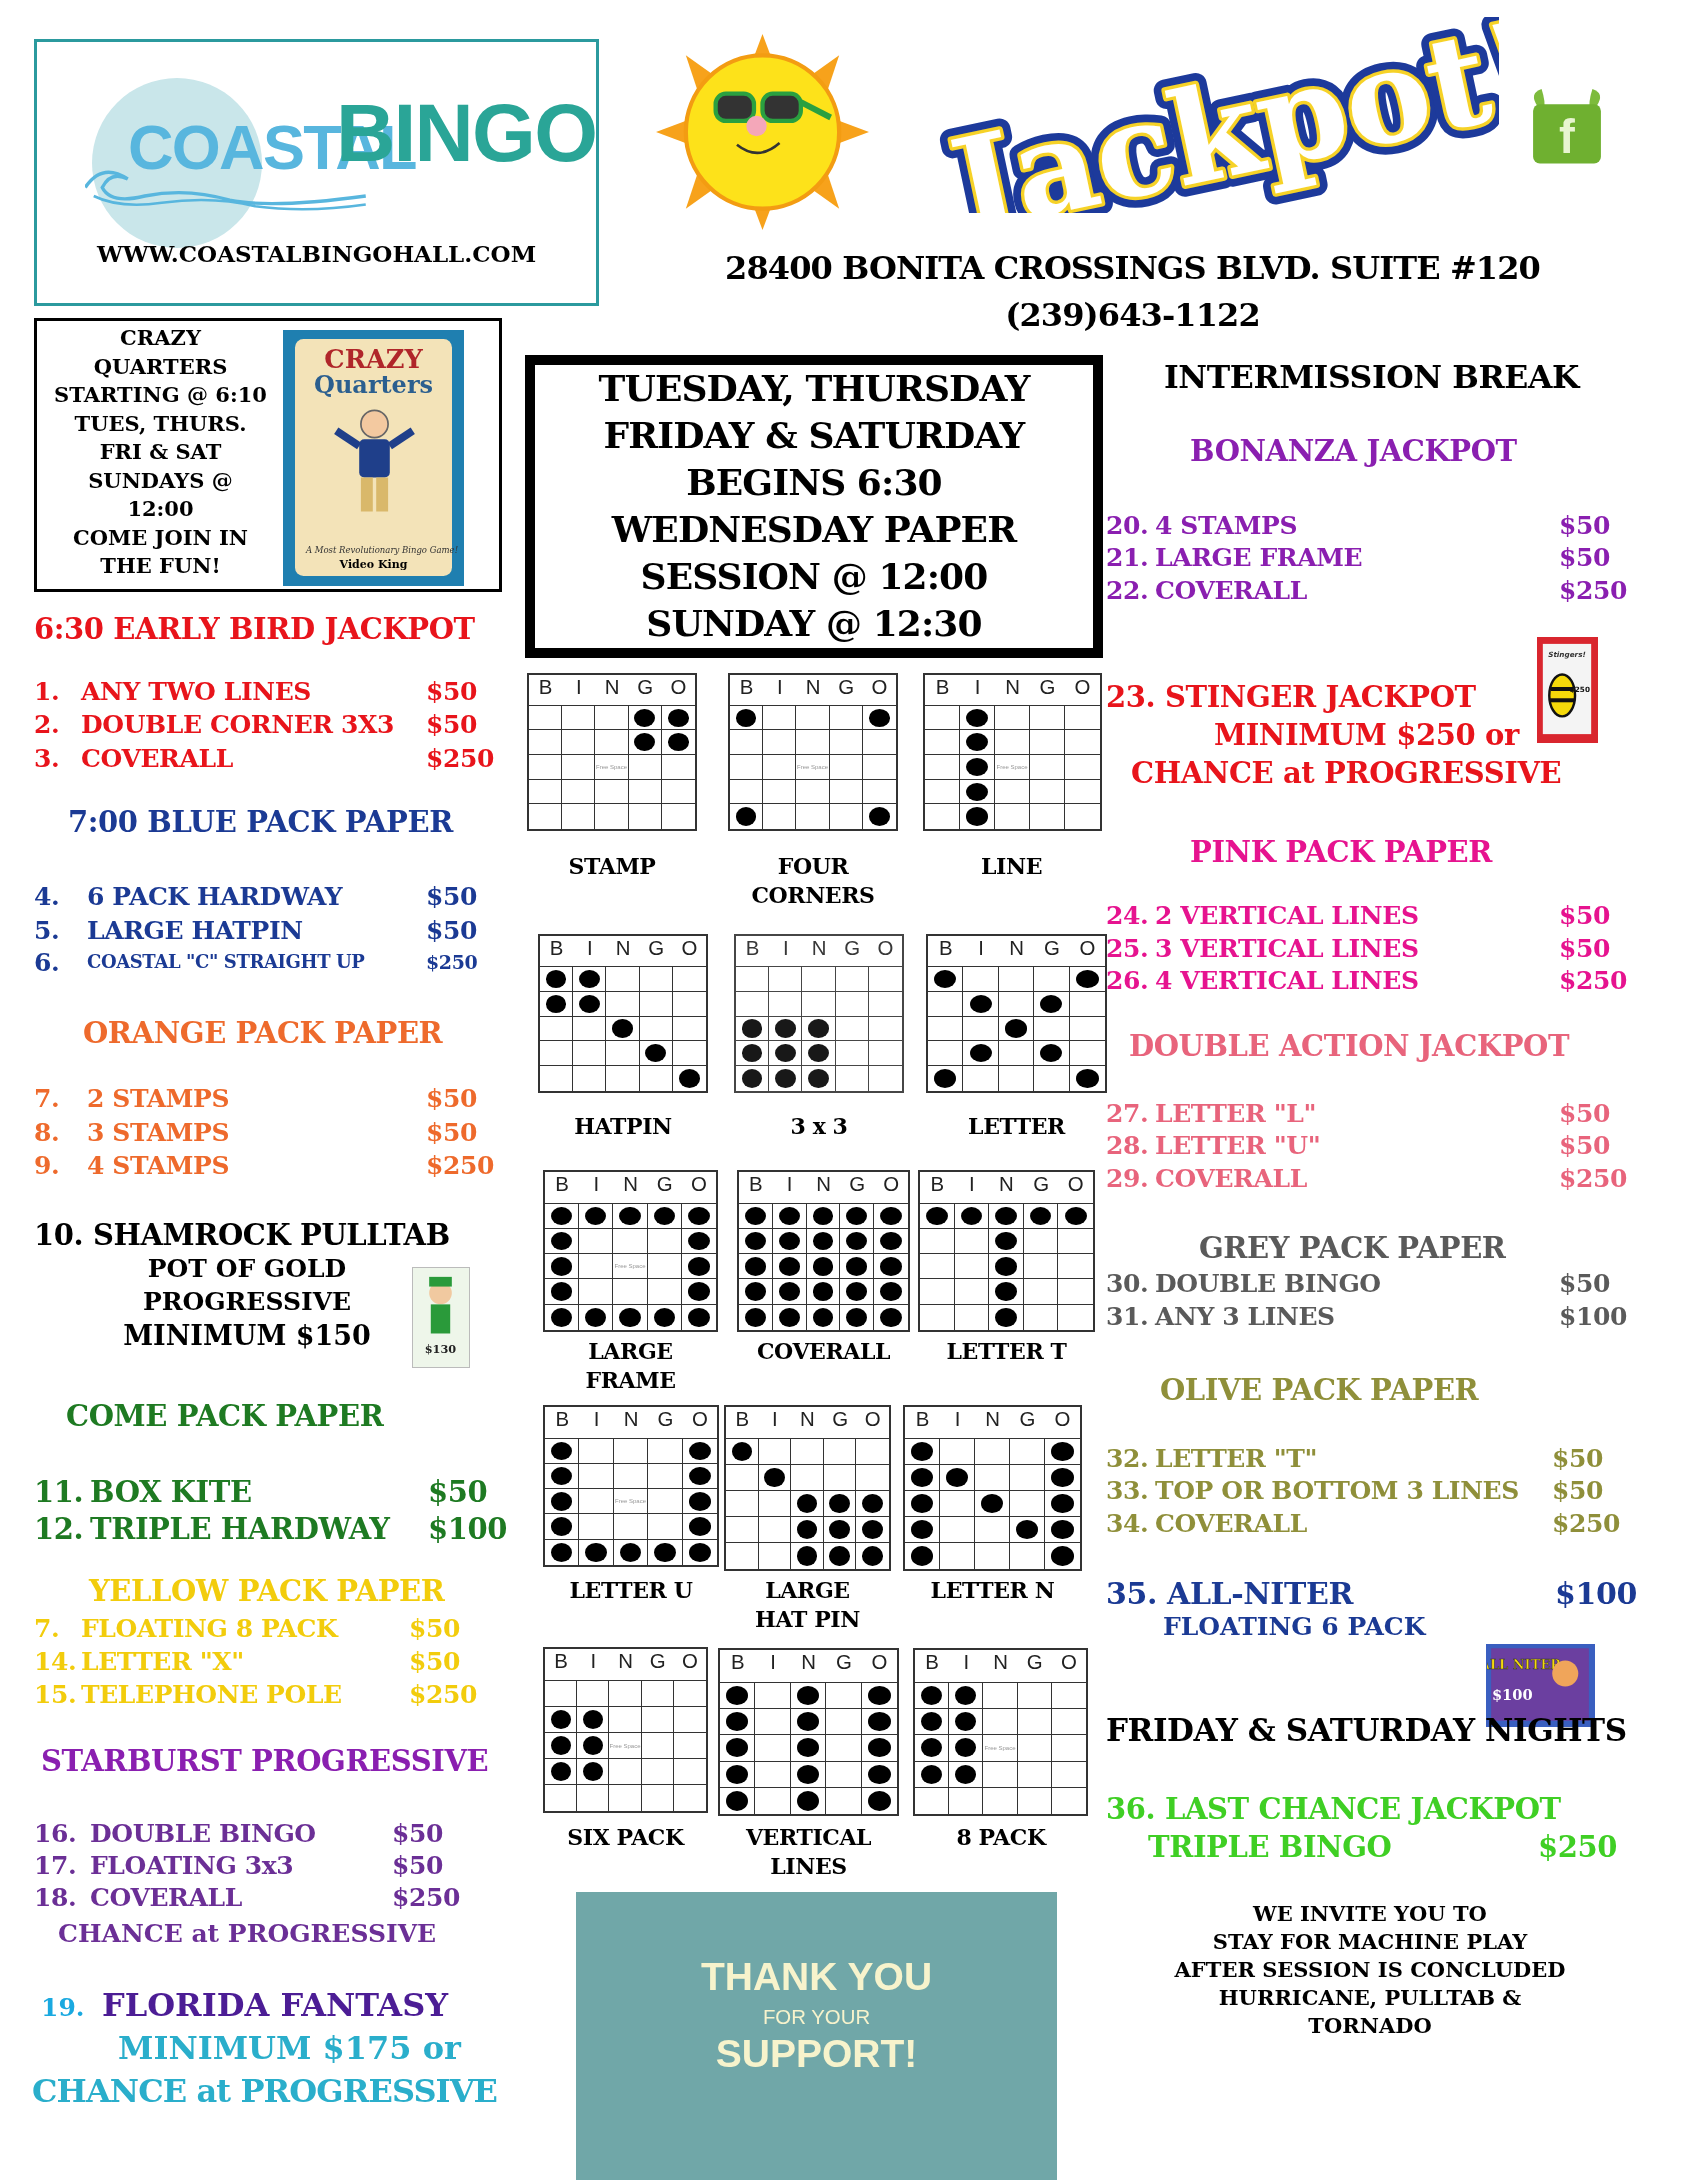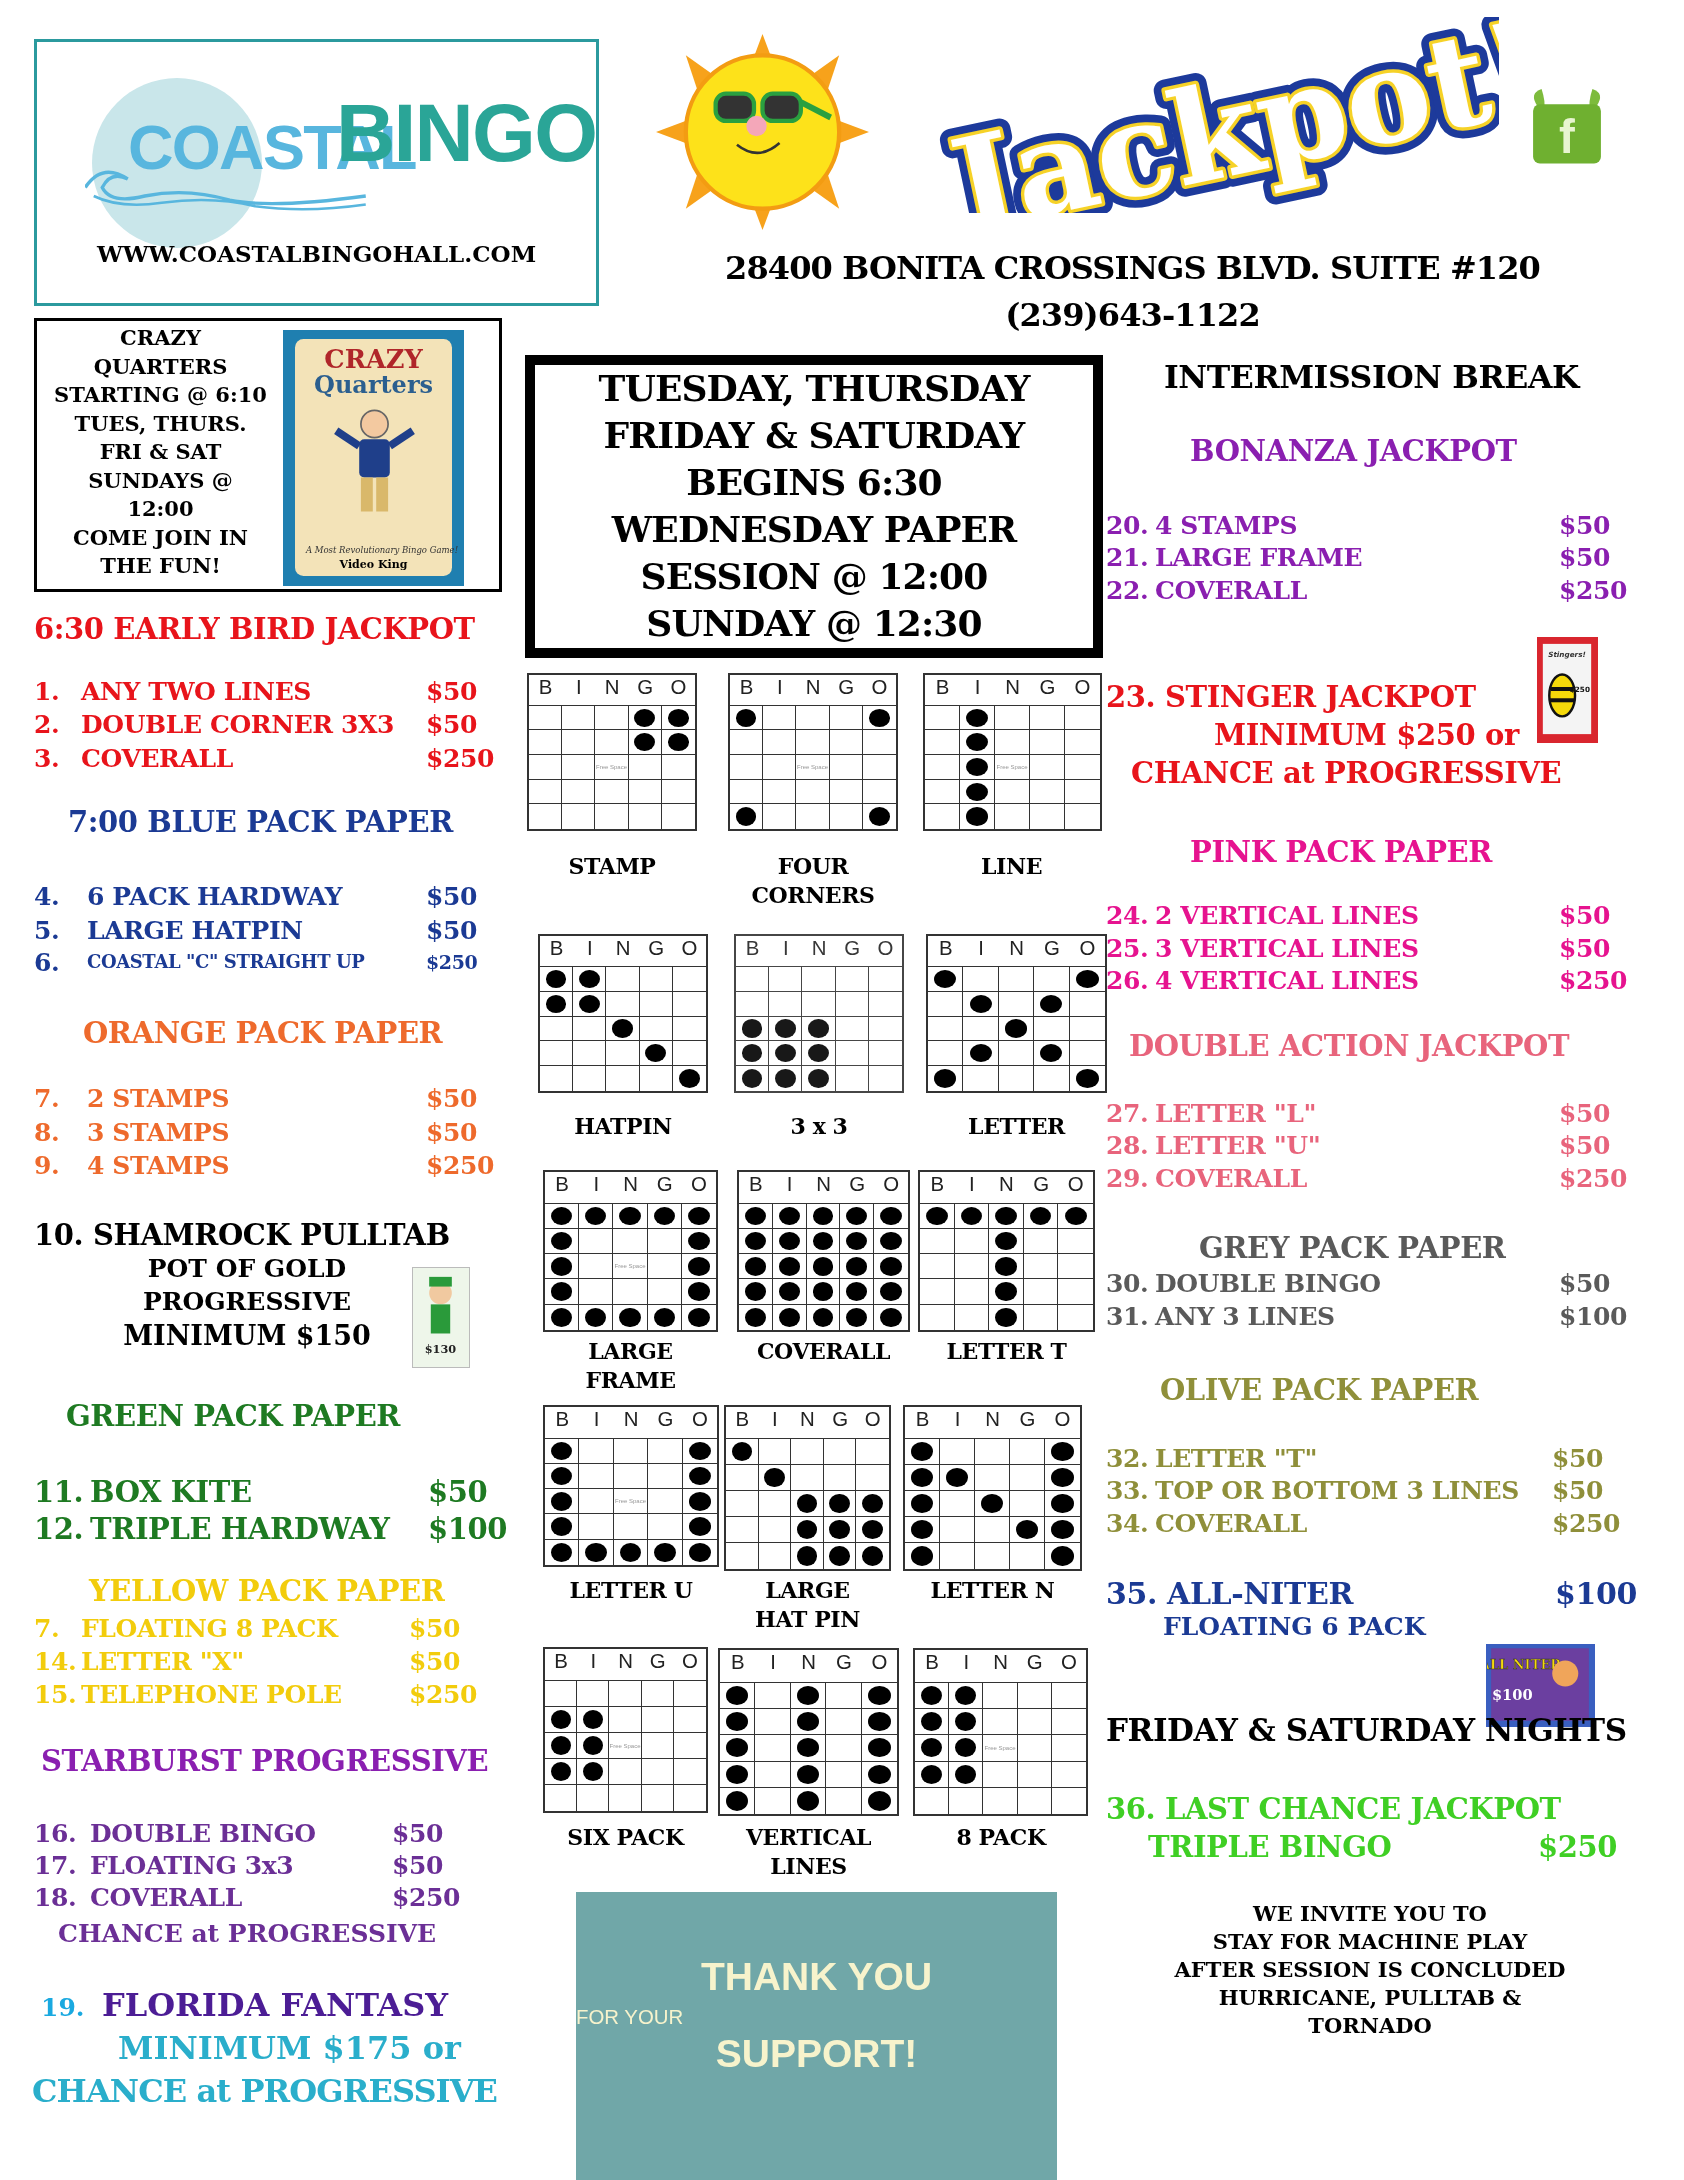--- a/index.html
+++ b/index.html
@@ -54,21 +54,21 @@
   .card .cell { border-right: 1.7px solid #333; border-bottom: 1.7px solid #333; position: relative; display: flex; align-items: center; justify-content: center; }
   .card .cell:nth-child(5n) { border-right: none; }
   .card .cell:nth-child(n+21) { border-bottom: none; }
   .card .dot { width: 64%; height: 76%; border-radius: 50%; background: #000; }
   .card .free { font-family: "Liberation Sans", sans-serif; font-size: 6px; color: #999; }
   .card.blurry { filter: blur(0.5px); opacity: 0.9; }
   .card-label { position: absolute; text-align: center; font-weight: bold; font-size: 22px; line-height: 29px; letter-spacing: -0.4px; }
 
   #thankyou { left: 576px; top: 1892px; width: 481px; height: 298px; background: #70a7a8; }
   #ty1 { left: 576px; top: 1955px; width: 481px; text-align: center; font-family: "Liberation Sans", sans-serif; font-size: 39px; font-weight: bold; color: #f7f3cc; }
-  #ty2 { left: 576px; top: 2006px; width: 481px; text-align: left; font-family: "Liberation Sans", sans-serif; font-size: 20.4px; color: #f7f3cc; }
+  #ty2 { left: 576px; top: 2006px; width: 481px; text-align: center; font-family: "Liberation Sans", sans-serif; font-size: 20.4px; color: #f7f3cc; }
   #ty3 { left: 576px; top: 2032px; width: 481px; text-align: center; font-family: "Liberation Sans", sans-serif; font-size: 39px; font-weight: bold; color: #f7f3cc; }
 
   .thumb { position: absolute; border: 1.7px solid #bbb; }
 </style>
 </head>
 <body>
 
 <div id="logo-box" class="abs"></div>
 <div id="logo-circle" class="abs"></div>
 <svg id="logo-waves" class="abs" viewBox="0 0 330 60">
@@ -210,21 +210,21 @@
 <div class="abs bold" style="left:102px;top:1320px;width:290px;text-align:center;font-size:27px;">MINIMUM $150</div>
 <div class="thumb" style="left:412px;top:1267px;width:58px;height:101px;background:#eef6ea;">
   <svg viewBox="0 0 68 118" width="55" height="97">
     <circle cx="34" cy="30" r="14" fill="#f1c9a0"></circle>
     <rect x="20" y="10" width="28" height="12" fill="#2a9a3a"></rect>
     <rect x="22" y="44" width="24" height="36" fill="#2a9a3a"></rect>
     <text x="34" y="104" text-anchor="middle" font-family="DejaVu Serif, serif" font-weight="bold" font-size="14" fill="#222">$130</text>
   </svg>
 </div>
 
-<div class="abs heading" style="left:66px;top:1399px;color:#1e7a22;">GREEN PACK PAPER</div>
+<div class="abs heading" style="left:66px;top:1399px;color:#1e7a22;">COME PACK PAPER</div>
 <div class="item" style="left:34px;top:1475px;color:#1e7a22;font-size:29px;">
     <span class="num" style="left:0">11.</span>
     <span class="label" style="left:56px">BOX KITE</span>
     <span class="price" style="left:394px">$50</span>
   </div>
 <div class="item" style="left:34px;top:1512px;color:#1e7a22;font-size:29px;">
     <span class="num" style="left:0">12.</span>
     <span class="label" style="left:56px">TRIPLE HARDWAY</span>
     <span class="price" style="left:394px">$100</span>
   </div>

